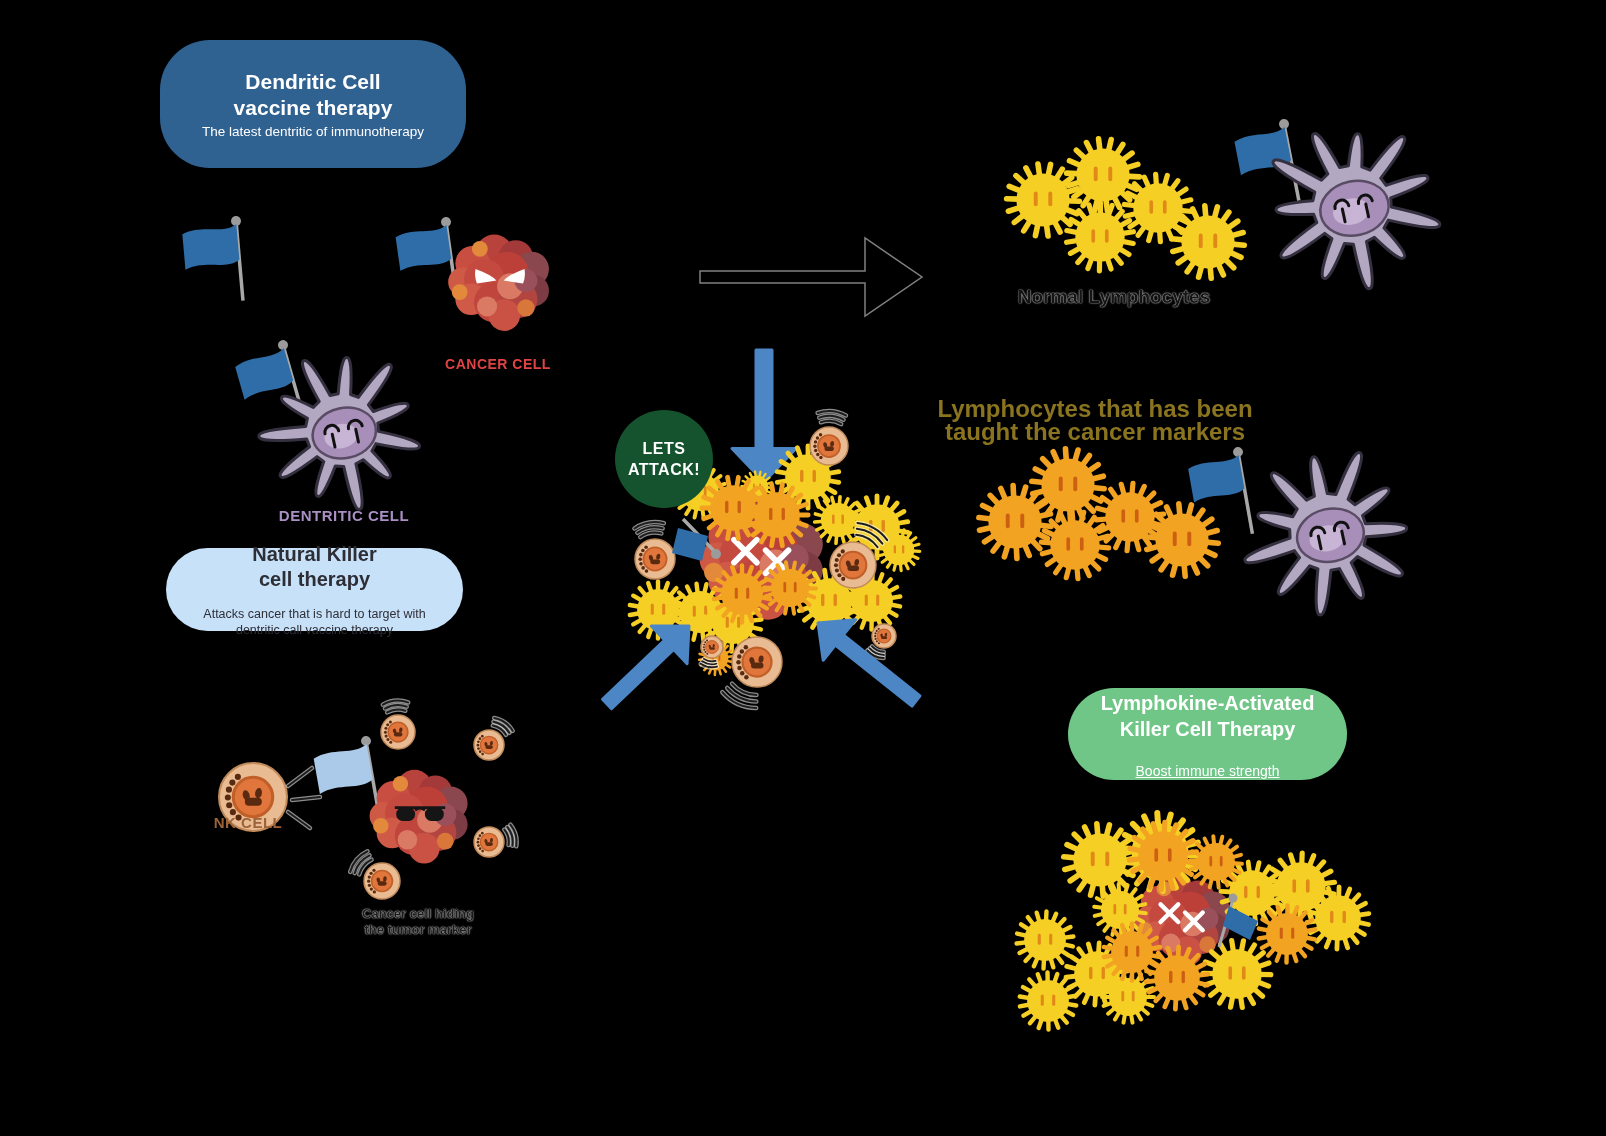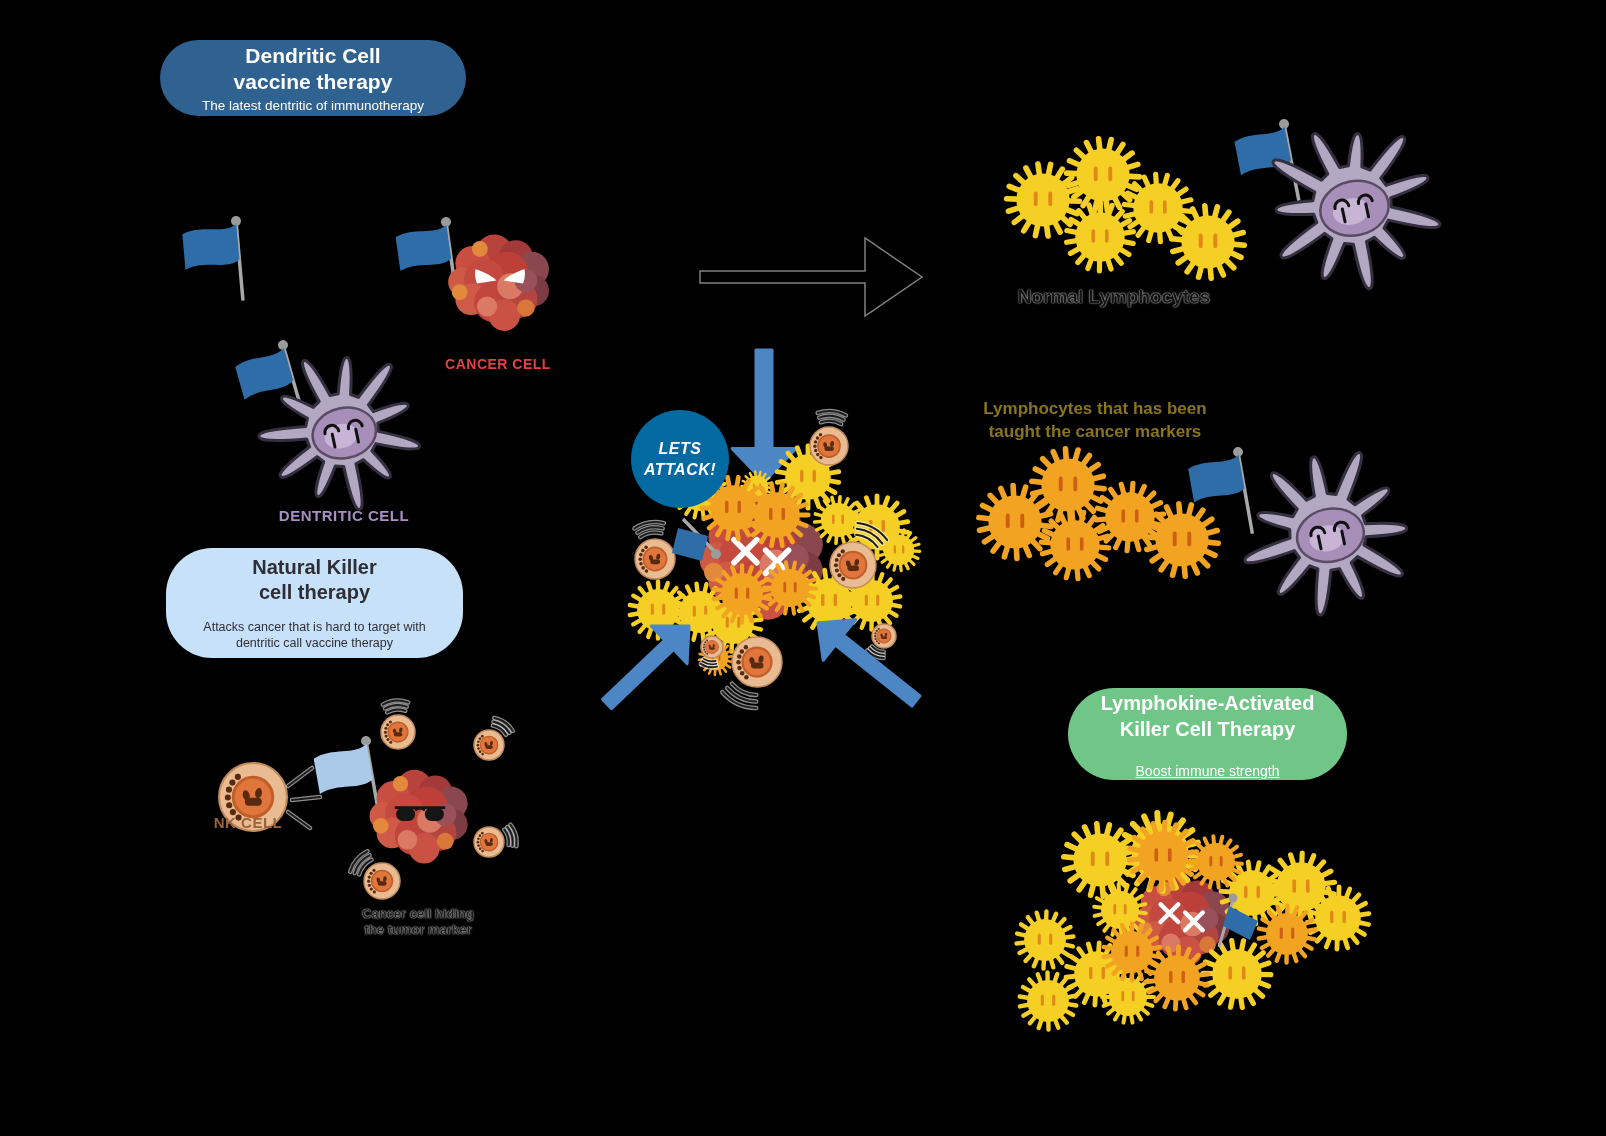--- a/index.html
+++ b/index.html
@@ -1403,63 +1403,63 @@
         <rect x="-7.92" y="-7.199999999999999" width="3.3600000000000003" height="12.48" rx="1.6800000000000002" fill="#cc5f12"></rect>
         <rect x="4.5600000000000005" y="-7.199999999999999" width="3.3600000000000003" height="12.48" rx="1.6800000000000002" fill="#cc5f12"></rect>
       </g>
       <g>
         <line x1="1233" y1="899" x2="1219" y2="947" stroke="#a8a8a8" stroke-width="3"></line>
         <circle cx="1233" cy="898" r="4.5" fill="#9b9b9b"></circle>
         <polygon points="1229,906 1258,921 1250,940 1223,926" fill="#2e6da8"></polygon>
       </g>
     </svg>
 
-  <div class="pill" style="left: 160px; top: 40px; width: 306px; height: 76px; border-radius: 50px; background: rgb(47, 97, 145); color: rgb(255, 255, 255);">
+  <div class="pill" style="left: 160px; top: 40px; width: 306px; height: 128px; border-radius: 50px; background: rgb(47, 97, 145); color: rgb(255, 255, 255);">
     <div class="t" style="font-size:21px;line-height:26px;">
       <span>Dendritic Cell</span><br>
       <span>vaccine therapy</span>
     </div>
     <div style="font-size:13.5px;margin-top:3px;">The latest dentritic of immunotherapy</div>
   </div>
 
-  <div class="pill" style="left: 166px; top: 548px; width: 297px; height: 110px; border-radius: 46px; background: rgb(199, 225, 249); color: rgb(46, 46, 54);">
+  <div class="pill" style="left: 166px; top: 548px; width: 297px; height: 83px; border-radius: 46px; background: rgb(199, 225, 249); color: rgb(46, 46, 54);">
     <div class="t" style="font-size:20px;line-height:25px;">
       <span>Natural Killer</span><br>
       <span>cell therapy</span>
     </div>
     <div style="font-size:12.5px;line-height:16px;margin-top:14px;font-weight:500;">
       <span>Attacks cancer that is hard to target with</span><br>
       <span>dentritic call vaccine therapy</span>
     </div>
   </div>
 
   <div class="pill" style="left: 1068px; top: 688px; width: 279px; height: 92px; border-radius: 53px; background: rgb(111, 198, 135); color: rgb(255, 255, 255);">
     <div class="t" style="font-size:20px;line-height:26px;">
       <span>Lymphokine-Activated</span><br>
       <span>Killer Cell Therapy</span>
     </div>
     <div style="font-size:14px;margin-top:21px;text-decoration:underline;">Boost immune strength</div>
   </div>
 
-  <div class="attack" style="left: 631px; top: 410px; width: 98px; height: 98px; font-size: 16px; line-height: 21px; background: #0369a1; color: rgb(255, 255, 255); font-style: italic;">
+  <div class="attack" style="left: 615px; top: 410px; width: 98px; height: 98px; font-size: 16px; line-height: 21px; background: #14532d; color: rgb(255, 255, 255);">
     <span>LETS</span>
     <span>ATTACK!</span>
   </div>
 
   <div class="lbl" style="left: 498px; top: 336px; font-size: 14px; letter-spacing: 0.5px; color: rgb(224, 67, 67); margin-top: 20px;">CANCER CELL</div>
 
   <div class="lbl" style="left: 344px; top: 507px; font-size: 15px; letter-spacing: 0.5px; color: rgb(169, 143, 196);">DENTRITIC CELL</div>
 
   <div class="lbl" style="left: 248px; top: 814px; font-size: 15px; letter-spacing: 0.5px; color: rgb(156, 98, 56);">NK CELL</div>
 
   <div class="lbl halo" style="left: 418px; top: 906px; font-size: 13px; line-height: 16px; font-weight: 600; color: rgb(27, 27, 27);">
     <span>Cancer cell hiding</span><br>
     <span>the tumor marker</span>
   </div>
 
   <div class="lbl halo" style="left: 1114px; top: 286px; font-size: 19px; color: rgb(20, 20, 20);">Normal Lymphocytes</div>
 
-  <div class="lbl" style="left: 1095px; top: 397px; font-size: 17px; line-height: 23px; color: rgb(138, 116, 31);">
+  <div class="lbl" style="left: 1095px; top: 397px; font-size: 24px; line-height: 23px; color: rgb(138, 116, 31);">
     <span>Lymphocytes that has been</span><br>
     <span>taught the cancer markers</span>
   </div>
 
 </div>
 
 </body></html>

